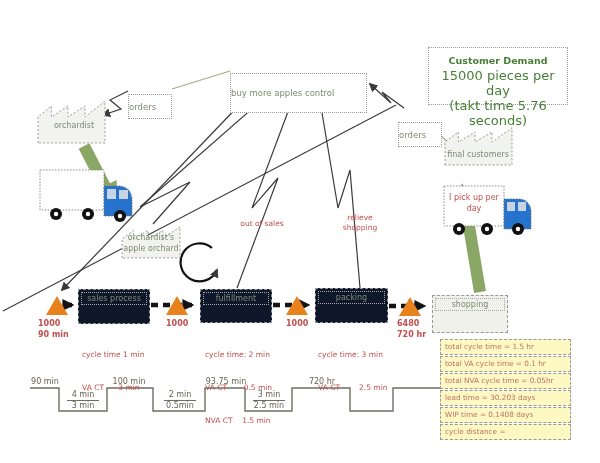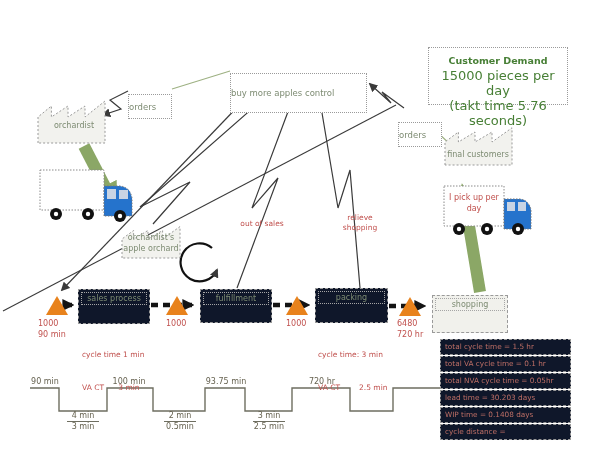--- a/index.html
+++ b/index.html
@@ -15,27 +15,27 @@
         font-size:8.5px;color:#7d8b72;}
   .olabel{font-size:8px;color:#7d8b72;text-align:center;line-height:10.5px;}
   .redlabel{font-size:7.5px;color:#c0504d;text-align:center;line-height:10px;}
   .trucktxt{font-size:8px;color:#c0504d;text-align:center;line-height:11px;}
   .pbox{border:1px dashed #9a9a9a;background:#0f172a;box-sizing:border-box;}
   .pbox.gray{background:#f1f1ec;margin-top:7px;}
   .ptitle{position:absolute;left:2px;right:2px;top:2px;height:11px;
           border:1px dotted #a5a5a5;font-size:8px;color:#7d8b72;
           text-align:center;line-height:11px;}
   .ann{font-size:7.5px;color:#c0504d;line-height:11px;white-space:pre;}
-  .inv{font-size:8px;color:#c0504d;line-height:11px;}
+  .inv{font-size:8px;color:#c0504d;line-height:11px;font-weight:bold;}
   .totals{width:131px;}
-  .trow{border:1px dashed #9a9a9a;background:#0f172a;height:14px;line-height:13px;
+  .trow{border:1px dashed #9a9a9a;background:#fef9c3;height:14px;line-height:13px;
         font-size:7.3px;color:#bf6f66;padding-left:4px;margin-bottom:1px;
         box-sizing:content-box;}
   .tl-label{font-size:8px;color:#666250;text-align:center;}
-  .frac{width:40px;text-align:center;font-size:8px;color:#666250;line-height:10px;margin-top:21px;}
+  .frac{width:40px;text-align:center;font-size:8px;color:#666250;line-height:10px;}
   .frac .num{border-bottom:1.2px solid #6e6e60;display:inline-block;padding:0 5px;}
   .frac .den{display:block;}
 </style>
 </head>
 <body>
 
 <div class="stage">
 
   <svg class="layer" width="600" height="463" viewBox="0 0 600 463">
     <defs>
@@ -157,20 +157,25 @@
     <div class="ptitle">fulfillment</div>
   </div>
   <div class="abs pbox gray" style="left:432px;top:288px;width:76px;height:38px">
     <div class="ptitle">shopping</div>
   </div>
 
   <div class="abs ann" style="left:82px;top:327px">
     <div>cycle time 1 min</div>
     <div>VA CT      3 min</div>
   </div>
+  <div class="abs ann" style="left:205px;top:327px">
+    <div>cycle time: 2 min</div>
+    <div>VA CT       0.5 min</div>
+    <div>NVA CT    1.5 min</div>
+  </div>
   <div class="abs ann" style="left:318px;top:327px">
     <div>cycle time: 3 min</div>
     <div>VA CT        2.5 min</div>
   </div>
 
   <div class="abs inv" style="left:38px;top:318px">
     <div>1000</div>
     <div>90 min</div>
   </div>
   <div class="abs inv" style="left:166px;top:318px">

